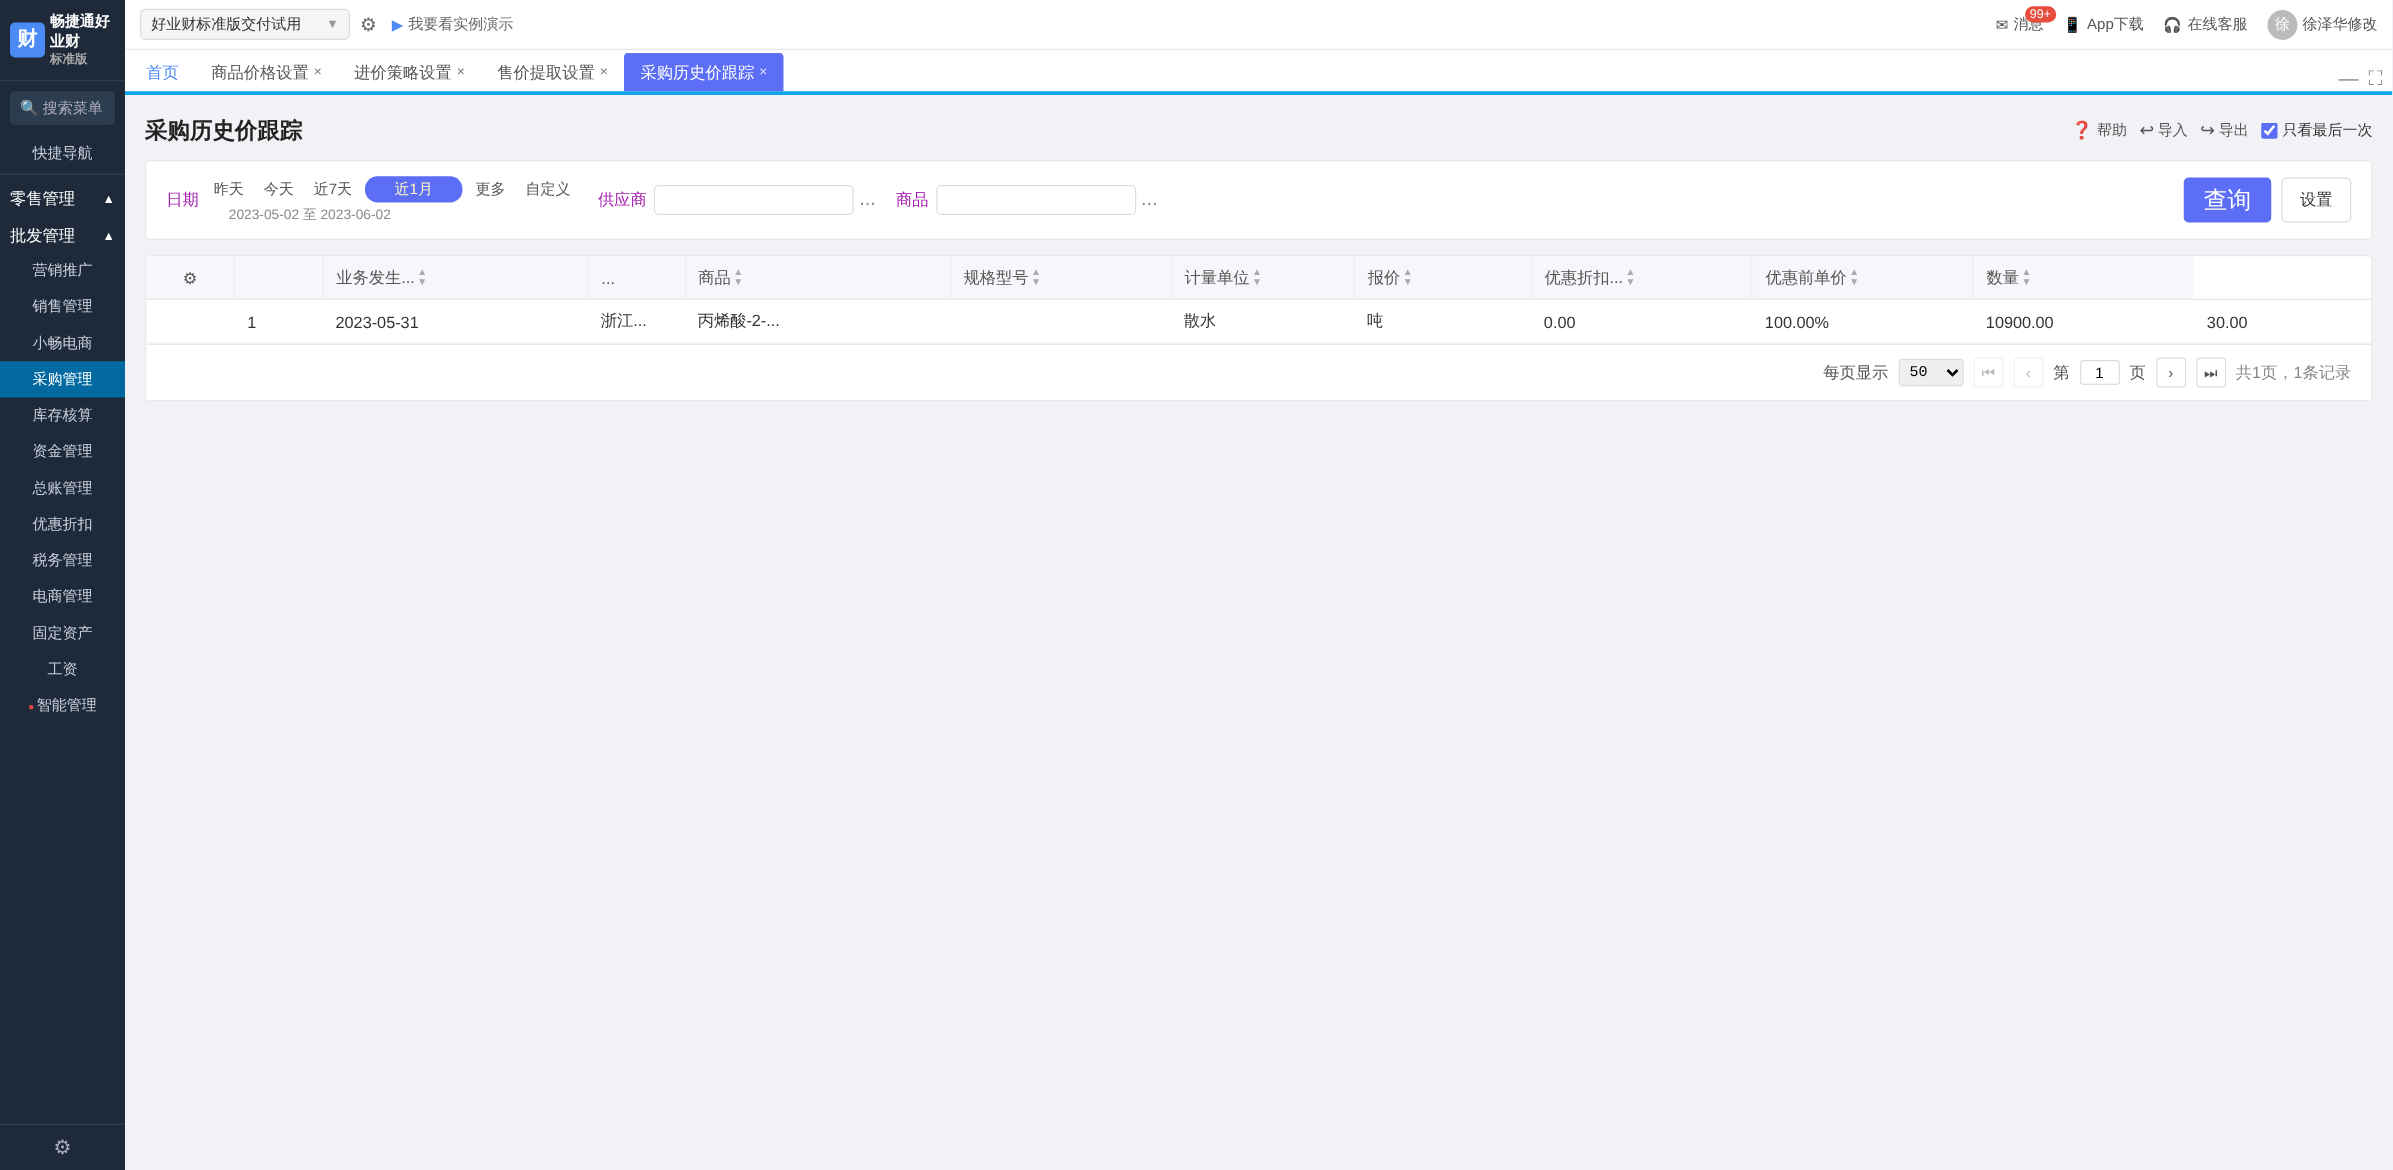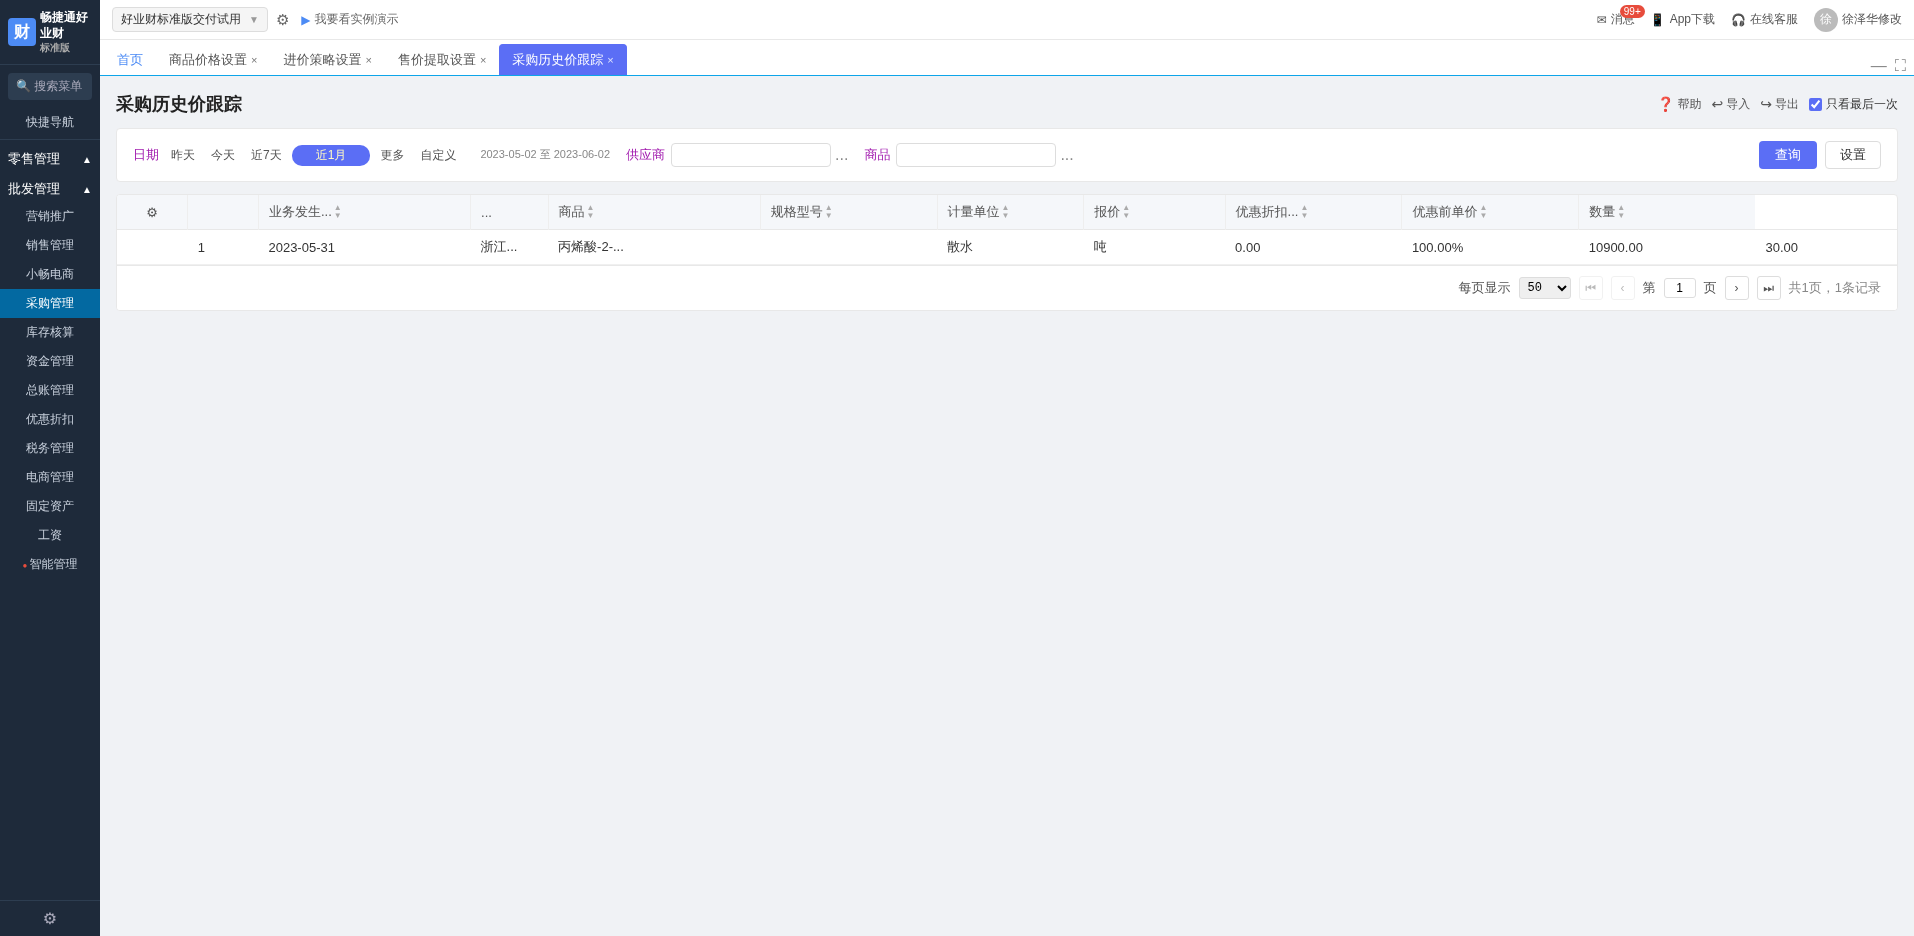--- a/index.html
+++ b/index.html
@@ -95,21 +95,21 @@
       height: 40px;
       display: flex;
       align-items: center;
       padding: 0 12px;
       border-bottom: 1px solid #e8e8e8;
       gap: 8px;
     }
     .topbar-product-selector {
       display: flex;
       align-items: center;
-      gap: 8px;
+      gap: 20px;
       background: #f5f5f5;
       border: 1px solid #ddd;
       border-radius: 4px;
       padding: 3px 8px;
       font-size: 12px;
       cursor: pointer;
       color: #333;
     }
     .topbar-product-selector .chevron { color: #999; font-size: 10px; }
     .topbar-settings-icon {
@@ -148,21 +148,21 @@
     }
     .topbar-username { font-size: 12px; color: #555; cursor: pointer; }
 
     
     .tabs-bar {
       background: #fff;
       height: 36px;
       display: flex;
       align-items: flex-end;
       padding: 0 0 0 4px;
-      border-bottom: 1px solid #0ea5e9;
+      border-bottom: 3px solid #0ea5e9;
       gap: 0;
     }
     .tab {
       display: flex; align-items: center; gap: 4px;
       padding: 6px 12px;
       font-size: 13px;
       cursor: pointer;
       border: 1px solid transparent;
       border-bottom: none;
       border-radius: 4px 4px 0 0;
@@ -290,21 +290,21 @@
       margin-left: auto;
       display: flex;
       gap: 8px;
     }
     .btn-primary {
       background: #5b6ef5;
       color: #fff;
       border: none;
       border-radius: 4px;
       padding: 5px 16px;
-      font-size: 13px;
+      font-size: 19px;
       cursor: pointer;
     }
     .btn-default {
       background: #fff;
       color: #333;
       border: 1px solid #ddd;
       border-radius: 4px;
       padding: 4px 14px;
       font-size: 13px;
       cursor: pointer;
@@ -530,21 +530,21 @@
           <span>只看最后一次</span>
         </label>
       </div>
     </div>
 
     <div class="filter-bar">
       <div class="filter-row">
 
         <div class="filter-group">
           <span class="filter-label">日期</span>
-          <div style="display:flex;flex-direction:row;">
+          <div style="display:flex;flex-direction:column;">
             <div class="filter-date-options">
               <button class="date-btn">昨天</button>
               <button class="date-btn">今天</button>
               <button class="date-btn">近7天</button>
               <button class="date-btn active">近1月</button>
               <button class="date-btn">更多</button>
               <button class="date-btn">自定义</button>
             </div>
             <div class="filter-date-range">2023-05-02 至 2023-06-02</div>
           </div>

